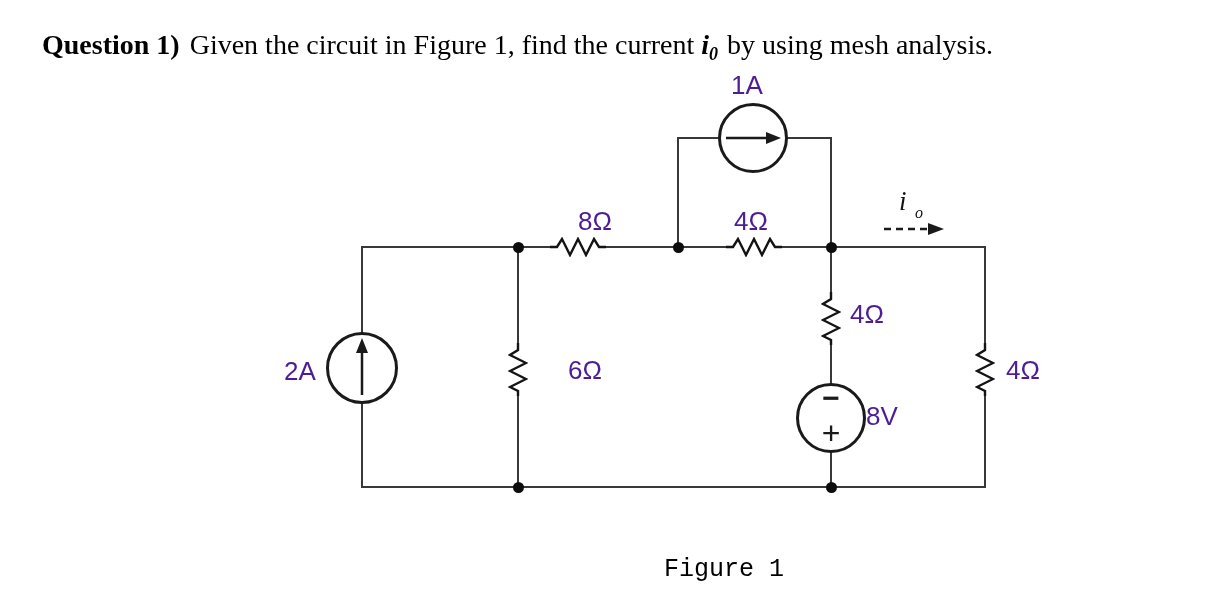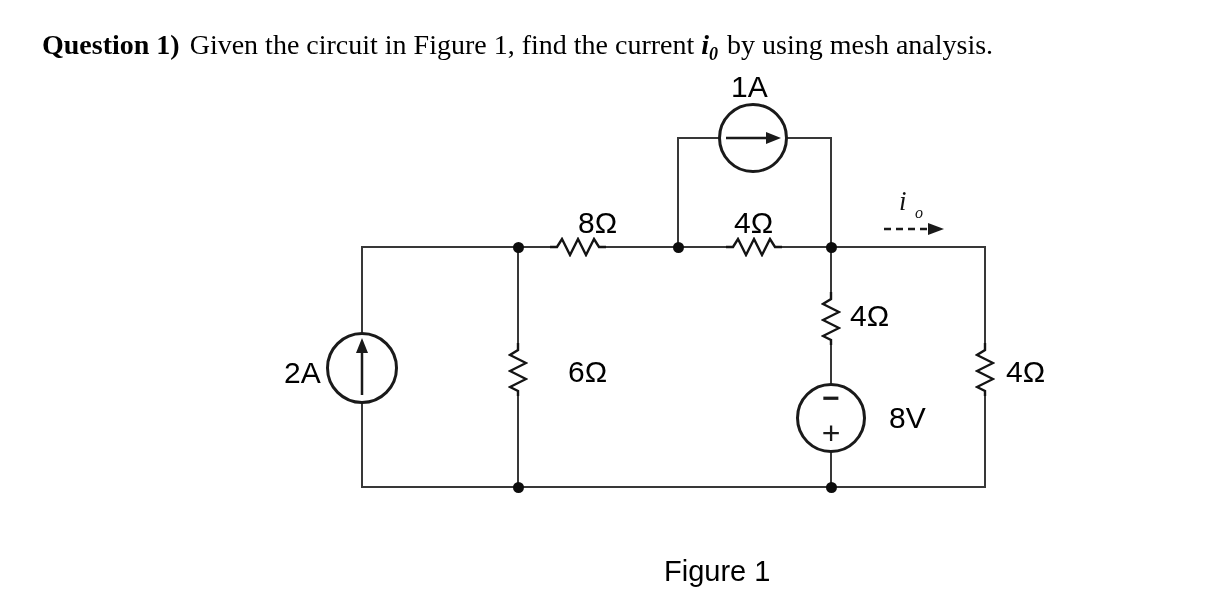--- a/index.html
+++ b/index.html
@@ -30,35 +30,35 @@
   .src-circle{
     position:absolute;border:3px solid #1a1a1a;border-radius:50%;
     background:#fff;z-index:2;box-sizing:border-box;
   }
 
   .rsvg,.asvg{position:absolute;z-index:2;}
   .asvg{z-index:4;}
 
   
   .clabel{
-    position:absolute;font-size:30px;color:#000000;z-index:4;white-space:nowrap;
+    position:absolute;font-size:26px;color:#4c1d95;z-index:4;white-space:nowrap;
     font-family:"Liberation Sans",sans-serif;
   }
   .sign{position:absolute;z-index:4;color:#1a1a1a;text-align:center;font-family:"Liberation Sans",sans-serif;}
   .io-sym{
     position:absolute;z-index:4;font-family:"Liberation Serif",serif;
     font-style:italic;font-size:27px;color:#111;
   }
   .io-sub{
     position:absolute;z-index:4;font-family:"Liberation Serif",serif;
     font-style:italic;font-size:16px;color:#111;
   }
   .caption{
-    position:absolute;left:664px;top:539px;font-size:29px;color:#000;z-index:4;
-    font-family:Liberation Sans, sans-serif;
+    position:absolute;left:664px;top:539px;font-size:25px;color:#000;z-index:4;
+    font-family:Liberation Mono, monospace;
   }
 </style>
 </head>
 <body>
 
 <div class="page">
 
   <div class="title">
     <span class="q">Question 1)</span><span>Given the circuit in Figure 1, find the current </span><span class="sym">i</span><span class="sub">0</span><span> by using mesh analysis.</span>
   </div>
@@ -89,21 +89,21 @@
   <div class="src-circle" style="left:326px;top:316px;width:72px;height:72px;"></div>
   <svg class="asvg" style="left:353px;top:321px;" width="18" height="62" viewBox="0 0 18 62">
     <line x1="9" y1="58" x2="9" y2="14" stroke="#1a1a1a" stroke-width="2.5"></line>
     <polygon points="3,16 9,1 15,16" fill="#1a1a1a"></polygon>
   </svg>
   <div class="clabel" style="left:284px;top:340px;">2A</div>
 
   <div class="src-circle" style="left:796px;top:367px;width:70px;height:70px;"></div>
   <div class="sign" style="left:820px;top:365px;width:22px;font-size:30px;font-weight:bold;">−</div>
   <div class="sign" style="left:819px;top:399px;width:24px;font-size:32px;">+</div>
-  <div class="clabel" style="left:866px;top:385px;padding-left:23px;">8V</div>
+  <div class="clabel" style="left:866px;top:385px;">8V</div>
 
   <svg class="rsvg" style="left:550px;top:221px;" width="56" height="20" viewBox="0 0 56 20">
     <rect x="0" y="0" width="56" height="20" fill="#ffffff"></rect>
     <path d="M0,10 L7,10 L12,2 L20,18 L28,2 L36,18 L44,2 L49,10 L56,10" fill="none" stroke="#141414" stroke-width="2.4"></path>
   </svg>
   <div class="clabel" style="left:559px;top:190px;margin-left:19px;">8Ω</div>
 
   <svg class="rsvg" style="left:726px;top:221px;" width="56" height="20" viewBox="0 0 56 20">
     <rect x="0" y="0" width="56" height="20" fill="#ffffff"></rect>
     <path d="M0,10 L7,10 L12,2 L20,18 L28,2 L36,18 L44,2 L49,10 L56,10" fill="none" stroke="#141414" stroke-width="2.4"></path>

